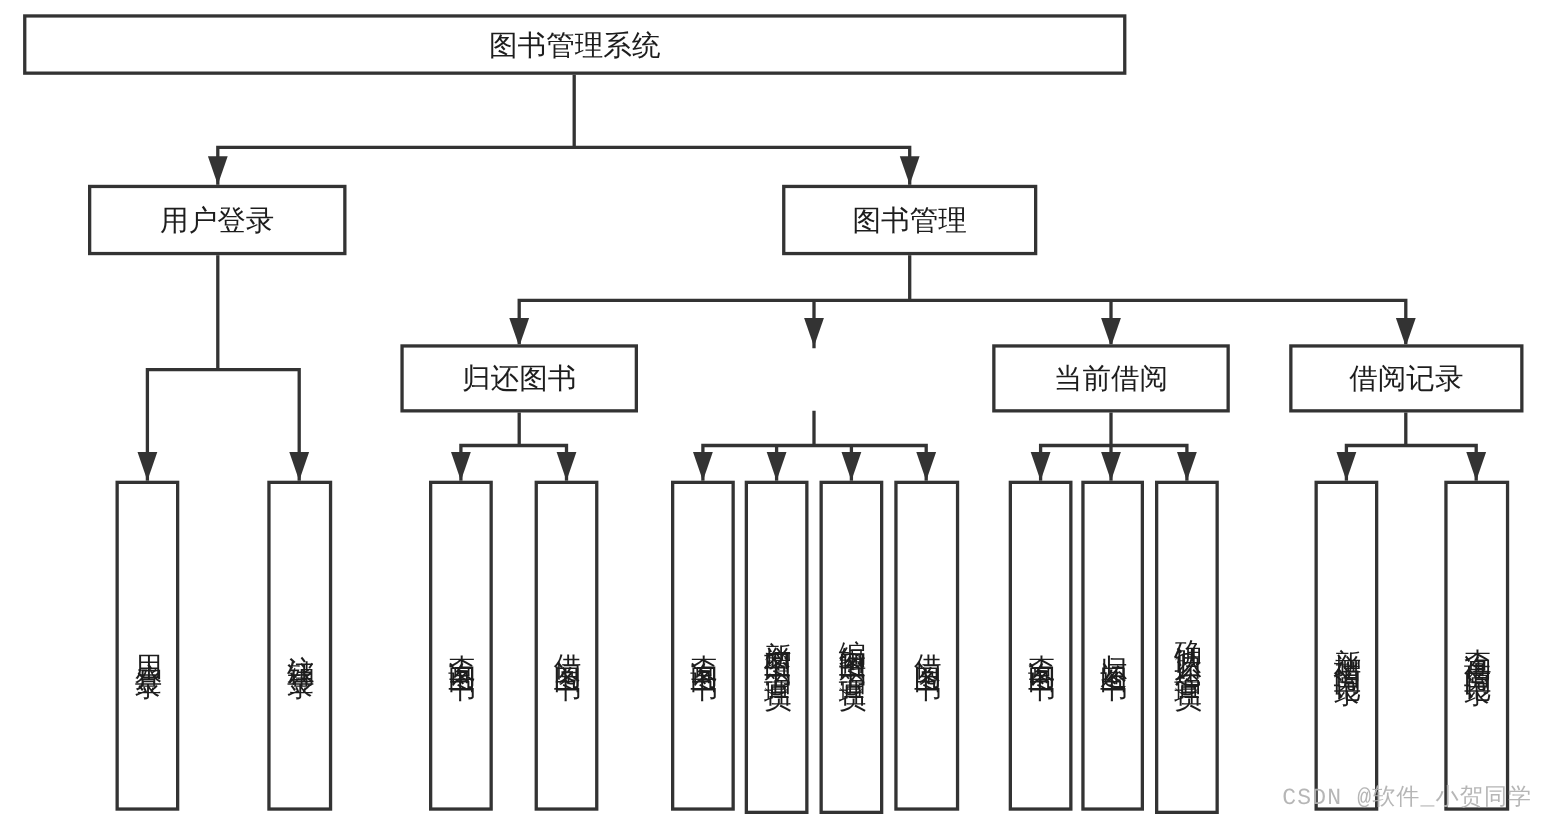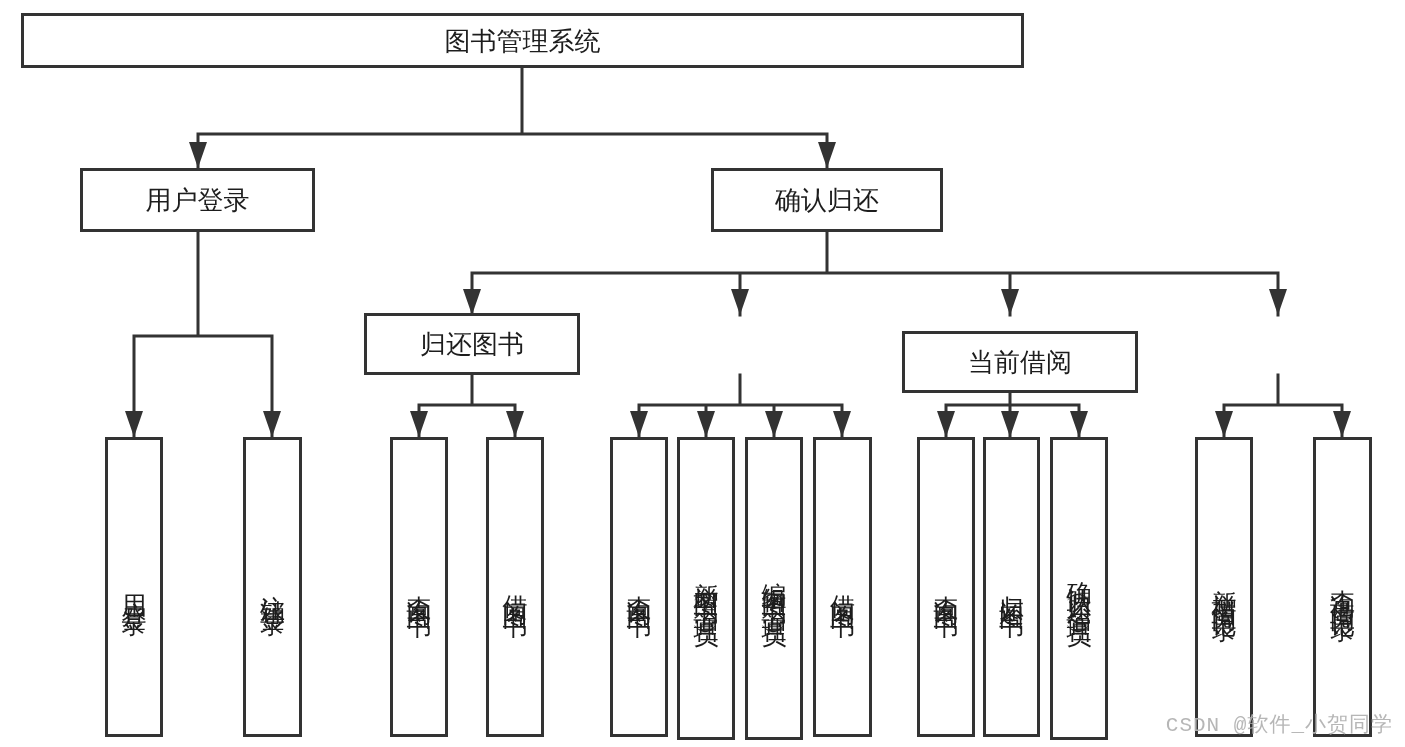--- a/index.html
+++ b/index.html
@@ -90,27 +90,28 @@
       <polygon points="1001,411 1019,411 1010,437"></polygon>
       <polygon points="1070,411 1088,411 1079,437"></polygon>
       <polygon points="1215,411 1233,411 1224,437"></polygon>
       <polygon points="1333,411 1351,411 1342,437"></polygon>
     </g>
   </svg>
 
   <div class="box" style="left:21px;top:13px;width:1003px;height:55px">图书管理系统</div>
 
   <div class="box" style="left:80px;top:168px;width:235px;height:64px">用户登录</div>
-  <div class="box" style="left:711px;top:168px;width:232px;height:64px">确认归还</div>
+  <div class="box" style="left:711px;top:168px;width:232px;height:64px">图书管理</div>
 
   <div class="box v" style="left:105px;top:437px;width:58px;height:300px">用户登录</div>
   <div class="box v" style="left:243px;top:437px;width:59px;height:300px">注销登录</div>
 
   <div class="box" style="left:364px;top:313px;width:216px;height:62px">归还图书</div>
-  <div class="box" style="left:902px;top:331px;width:236px;height:62px">当前借阅</div>
+  <div class="box" style="left:902px;top:313px;width:216px;height:62px">当前借阅</div>
+  <div class="box" style="left:1172px;top:313px;width:213px;height:62px">借阅记录</div>
 
   <div class="box v" style="left:390px;top:437px;width:58px;height:300px">查询图书</div>
   <div class="box v" style="left:486px;top:437px;width:58px;height:300px">借阅图书</div>
 
   <div class="box v" style="left:610px;top:437px;width:58px;height:300px">查询图书</div>
   <div class="box v" style="left:677px;top:437px;width:58px;height:303px">新增图书（管理员）</div>
   <div class="box v" style="left:745px;top:437px;width:58px;height:303px">编辑图书（管理员）</div>
   <div class="box v" style="left:813px;top:437px;width:59px;height:300px">借阅图书</div>
 
   <div class="box v" style="left:917px;top:437px;width:58px;height:300px">查询图书</div>

